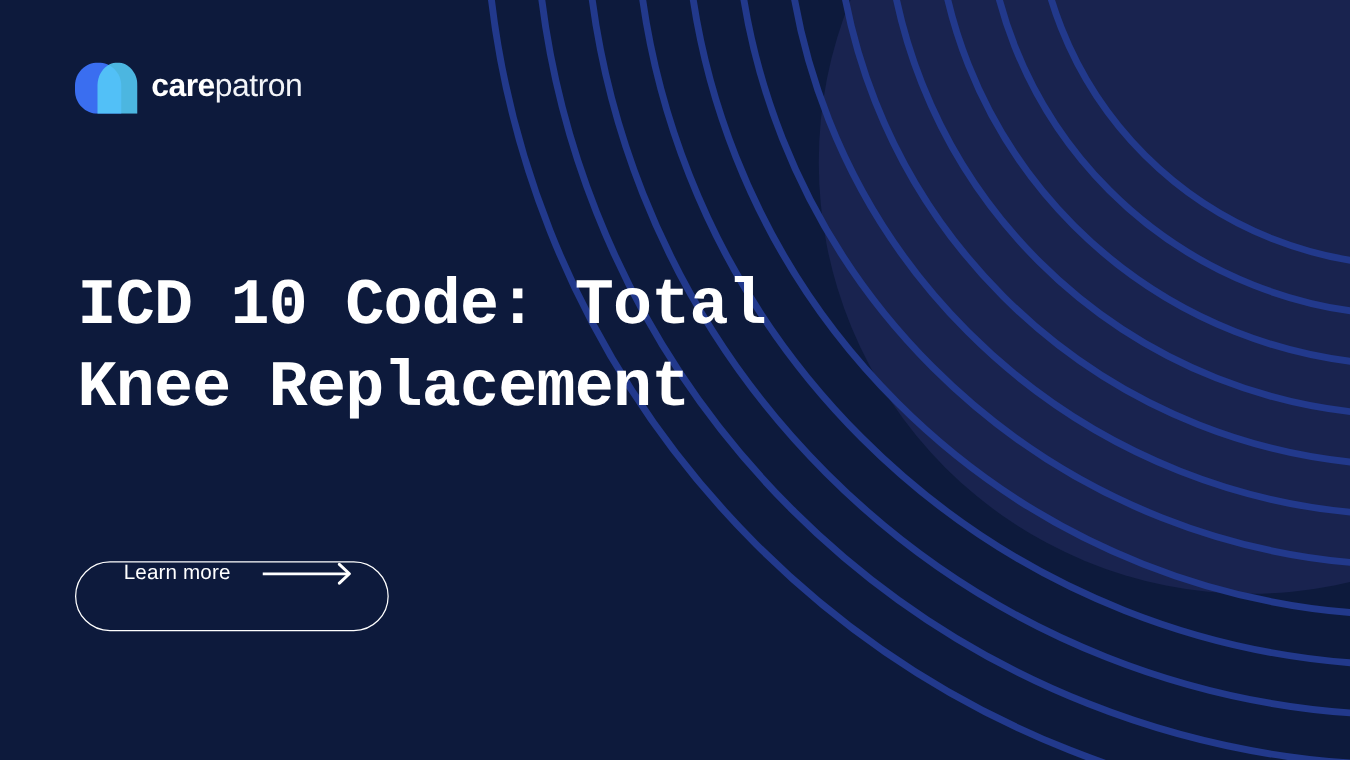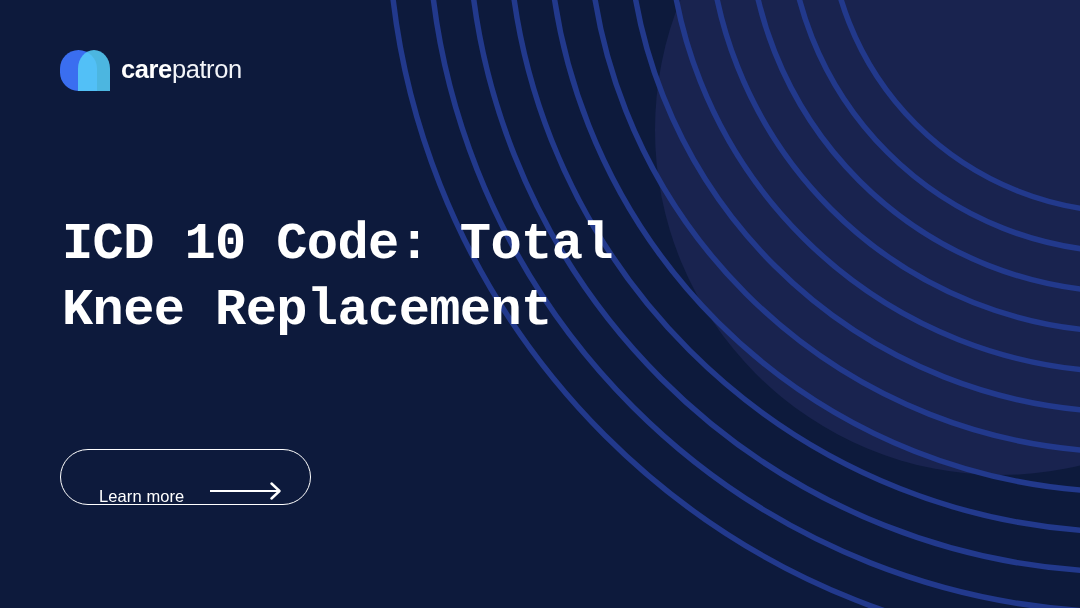--- a/index.html
+++ b/index.html
@@ -72,21 +72,21 @@
   }
 
   
   .cta {
     position: absolute;
     left: 60px;
     top: 449px;
     height: 56px;
     padding: 0 26px 0 38px;
     display: inline-flex;
-    align-items: flex-end;
+    align-items: flex-start;
     gap: 26px;
     border: 1.6px solid #FFFFFF;
     border-radius: 999px;
     background: transparent;
     color: #FFFFFF;
     font-family: "Liberation Sans", sans-serif;
     font-size: 16.5px;
     font-weight: 400;
     letter-spacing: 0.1px;
     cursor: pointer;

